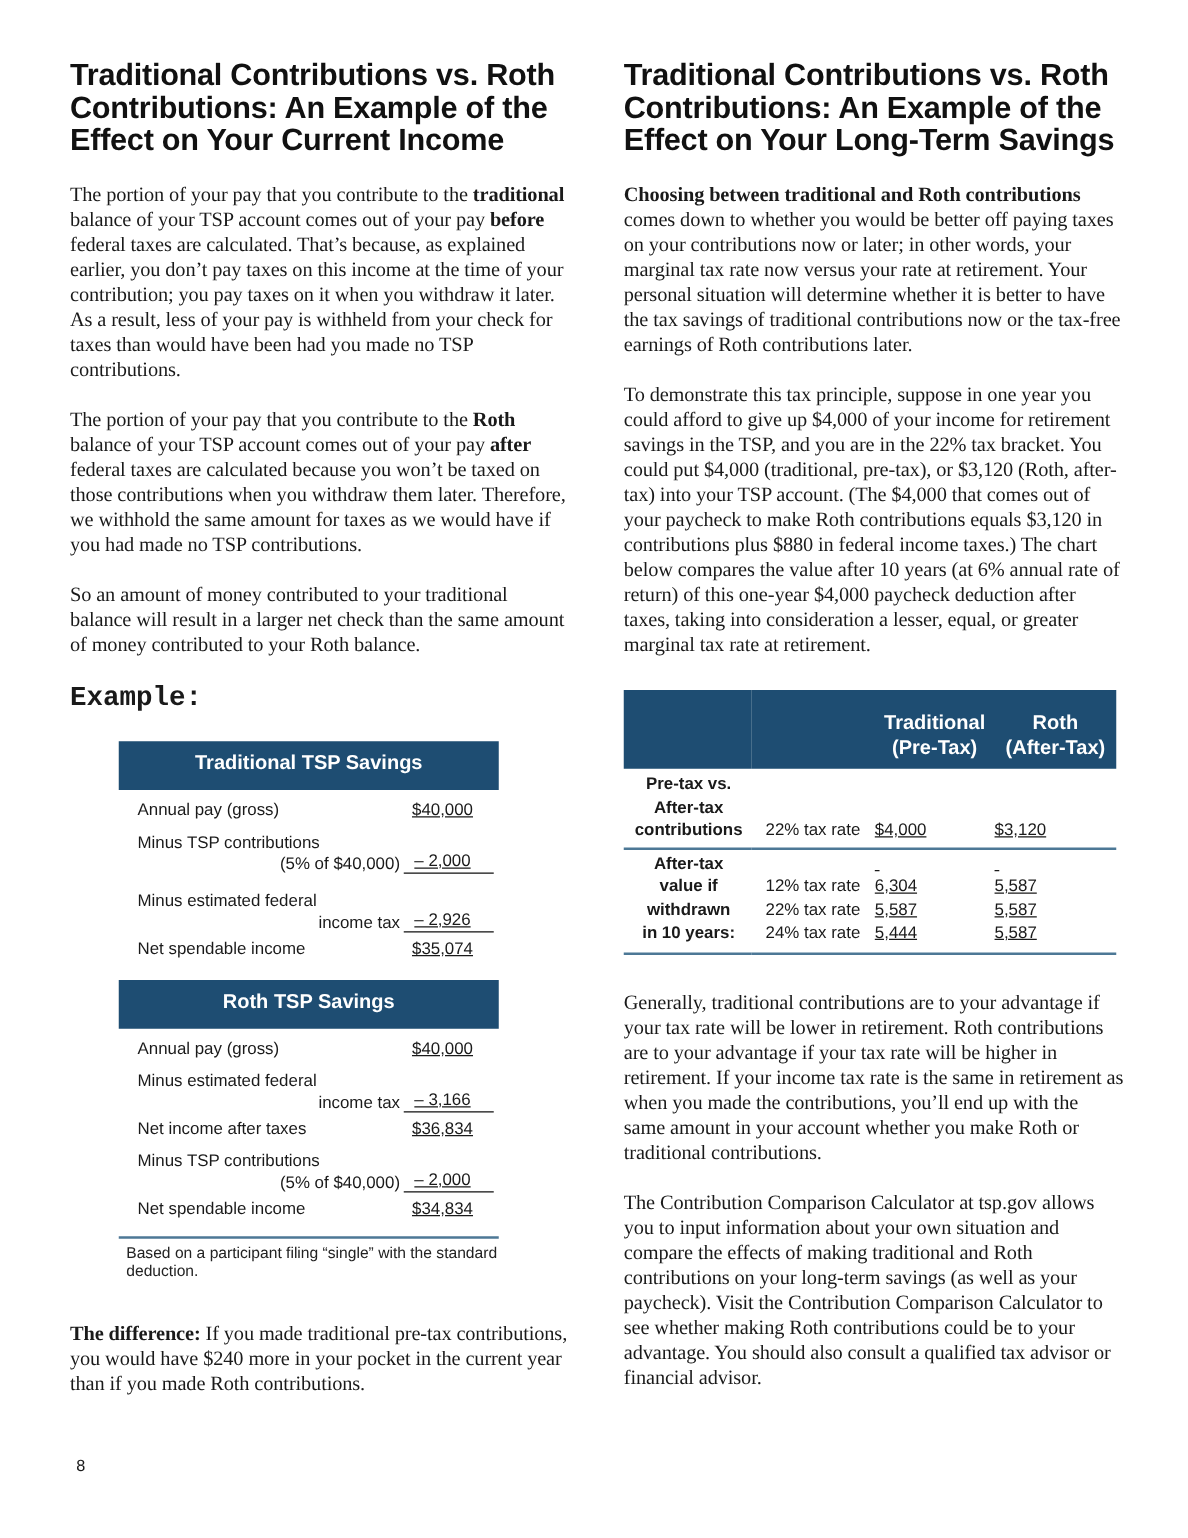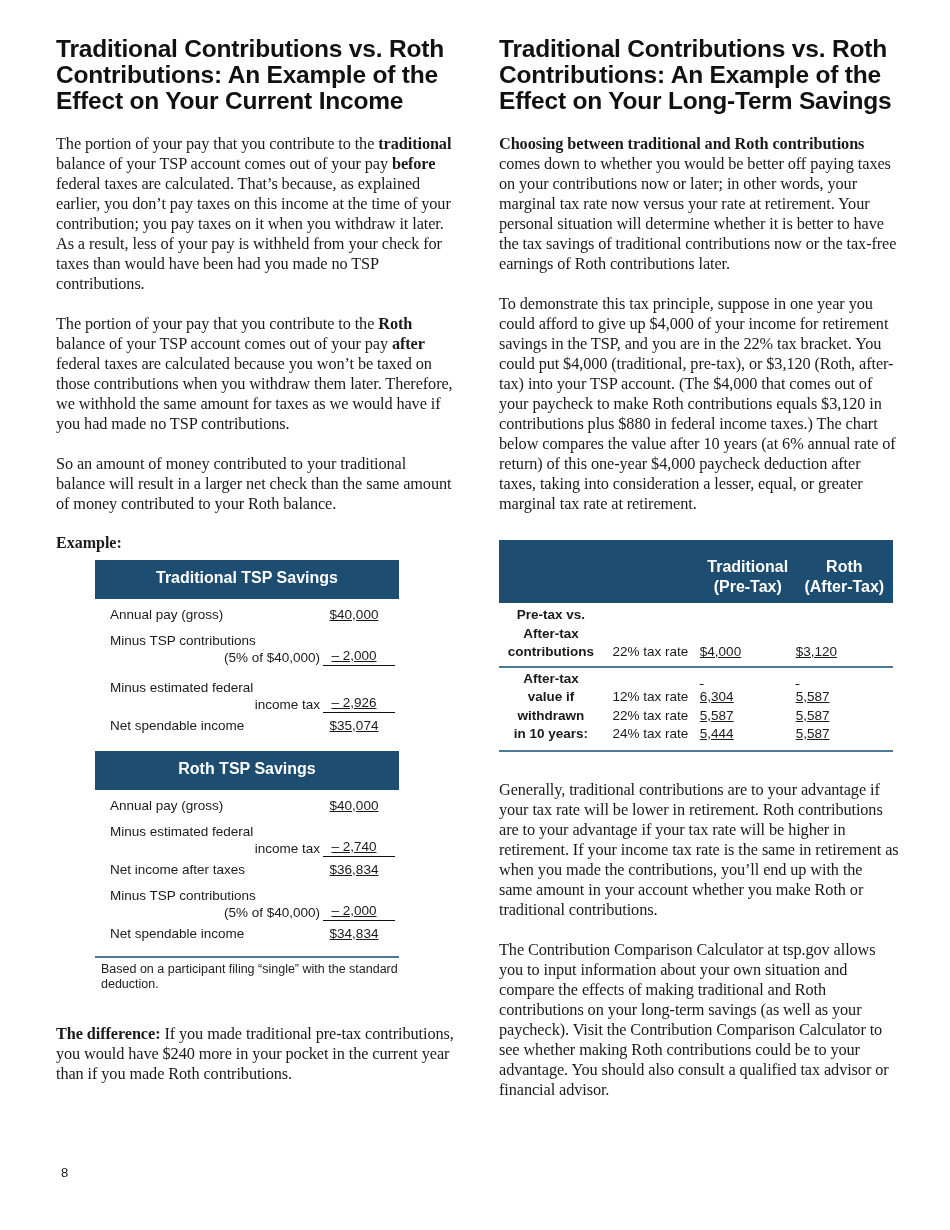--- a/index.html
+++ b/index.html
@@ -1,23 +1,23 @@
 <!DOCTYPE html>
 <html><head>
 <meta charset="utf-8">
 <style>
   html, body { margin:0; padding:0; background:#ffffff; }
   body { width:950px; height:1230px; position:relative; overflow:hidden; color:#1a1a1a; }
-  .col { position:absolute; top:36px; }
+  .col { position:absolute; top:48px; }
   .col-left { left:56px; width:400px; }
   .col-right { left:499px; width:400px; }
   h1 { font-family:"Liberation Sans", sans-serif; font-weight:700; font-size:24.5px; line-height:26px; margin:0 0 20px 0; letter-spacing:-0.2px; color:#111; }
   p.body { font-family:"Liberation Serif", serif; font-size:16.3px; line-height:20px; margin:0 0 20px 0; letter-spacing:-0.1px; }
   p.body b { font-weight:700; }
-  .example-label { font-family:Liberation Serif, serif; font-weight:700; font-size:16px; margin:0 0 8px 0; }
+  .example-label { font-family:Liberation Mono, monospace; font-weight:700; font-size:22px; margin:0 0 22px 0; }
   .box { margin-left:39px; width:304px; }
   .box-head { background:#1e4d72; color:#fff; text-align:center; font-family:"Liberation Sans", sans-serif; font-weight:700; font-size:16px; height:39px; line-height:36px; }
   .brow { display:flex; justify-content:space-between; font-family:"Liberation Sans", sans-serif; font-size:13.5px; line-height:17px; padding:0 0 0 15px; }
   .brow .lbl { width:210px; }
   .brow .lbl .indent { padding-left:10px; display:block;text-align:right; }
   .brow .val { width:62px; text-align:center; padding-right:14px; align-self:flex-end;text-decoration:underline; }
   .brow.underline .val { border-bottom:1.5px solid #111; padding-bottom:1px; margin-right:4px; padding-right:10px; }
   .footnote { border-top:2px solid #4d7896; font-family:"Liberation Sans", sans-serif; font-size:12.5px; line-height:15px; padding:4px 0 0 6px; color:#222; }
   .cmp { width:394px; font-family:"Liberation Sans", sans-serif; font-size:13.5px; border-collapse:collapse; }
   .cmp thead th { background:#1e4d72; color:#fff; font-weight:700; font-size:16px; line-height:20px; height:57px; vertical-align:bottom; padding:0 0 6px 0; text-align:center; }
@@ -74,21 +74,21 @@
 
     <div class="box-head">Roth TSP Savings</div>
     <div style="height:7px"></div>
     <div class="brow">
         <span class="lbl">Annual pay (gross)</span>
         <span class="val">$40,000</span>
       </div>
     <div style="height:9px"></div>
     <div class="brow underline">
         <span class="lbl"><span>Minus estimated federal</span><span class="indent">income tax</span></span>
-        <span class="val">– 2,740</span>
+        <span class="val">– 3,166</span>
       </div>
     <div style="height:4px"></div>
     <div class="brow">
         <span class="lbl">Net income after taxes</span>
         <span class="val">$36,834</span>
       </div>
     <div style="height:9px"></div>
     <div class="brow underline">
         <span class="lbl"><span>Minus TSP contributions</span><span class="indent">(5% of $40,000)</span></span>
         <span class="val">– 2,000</span>

